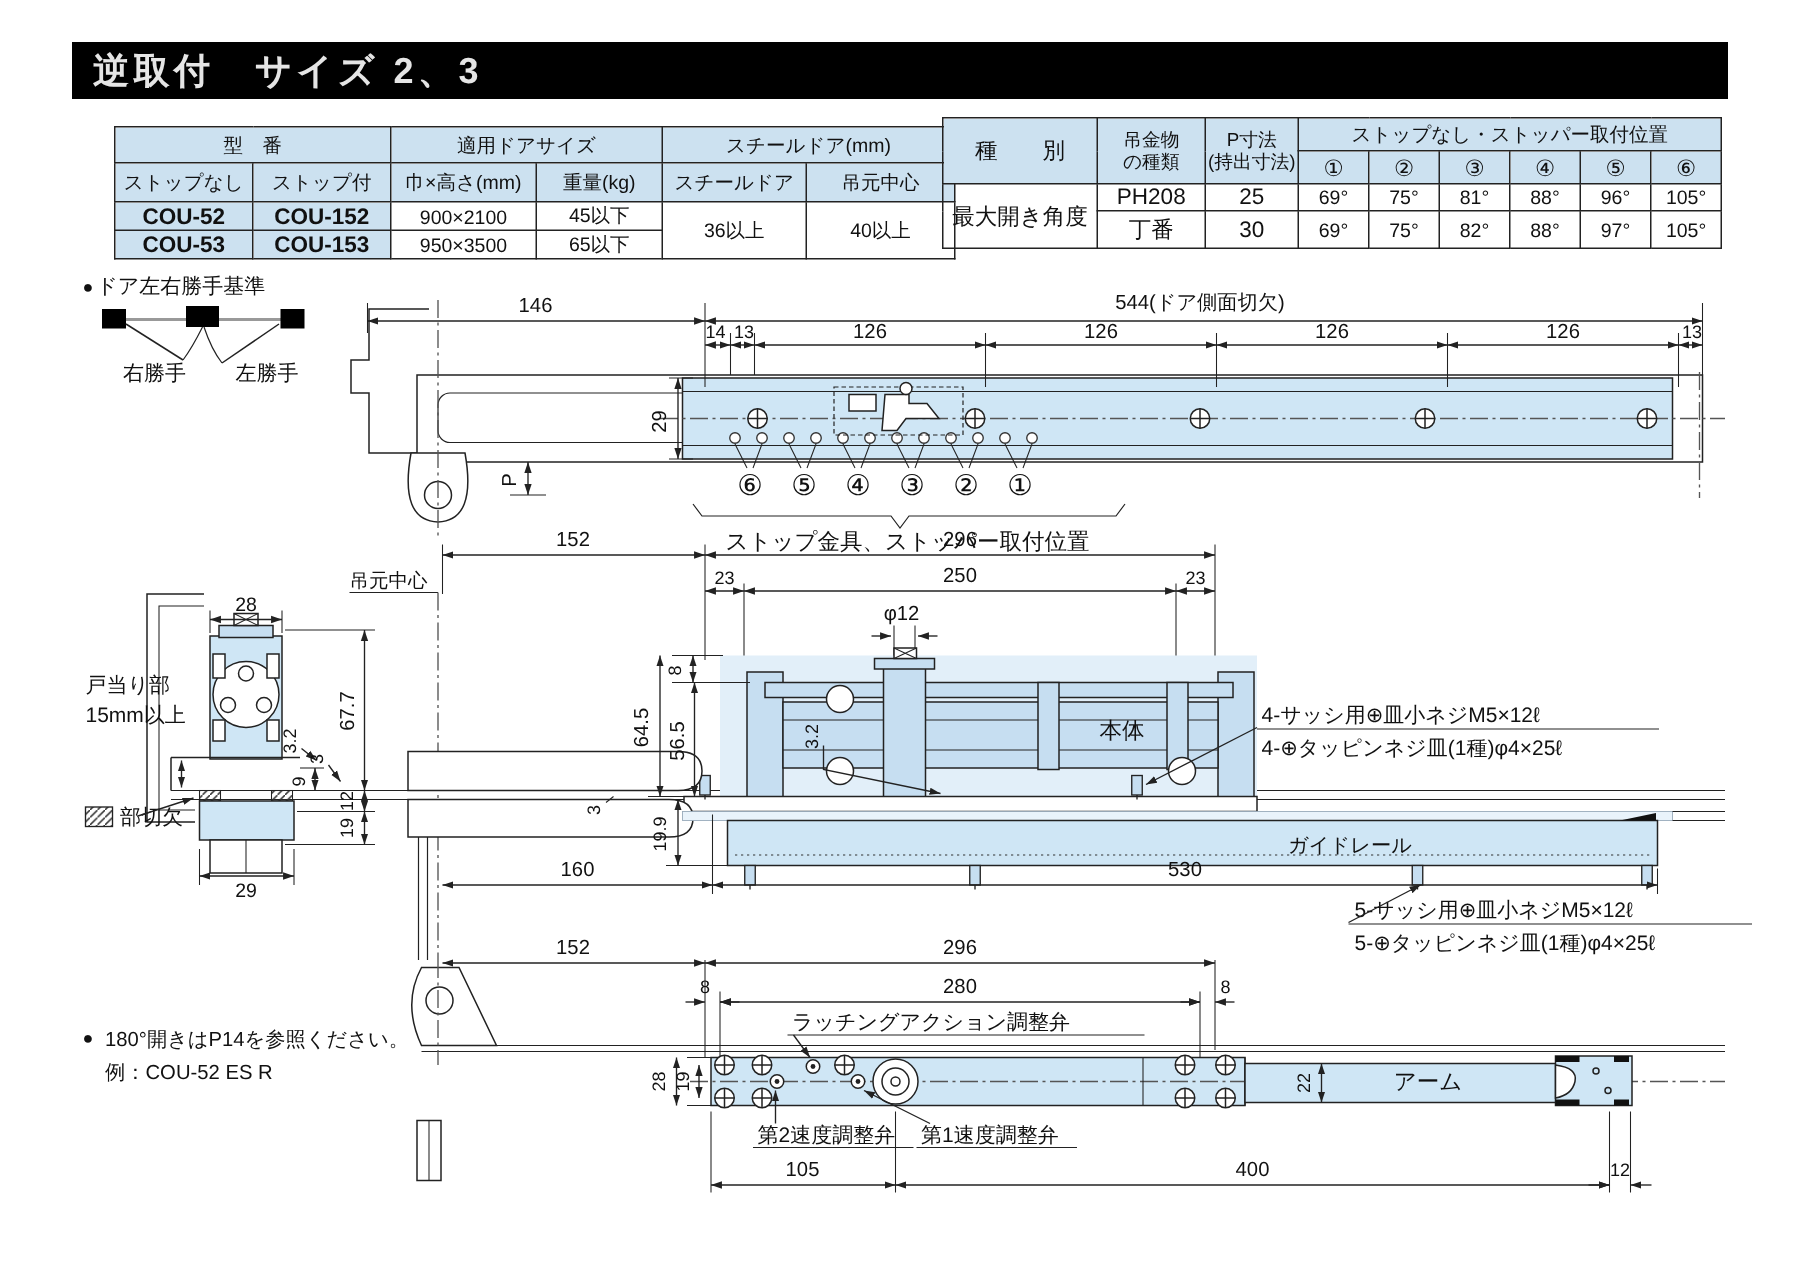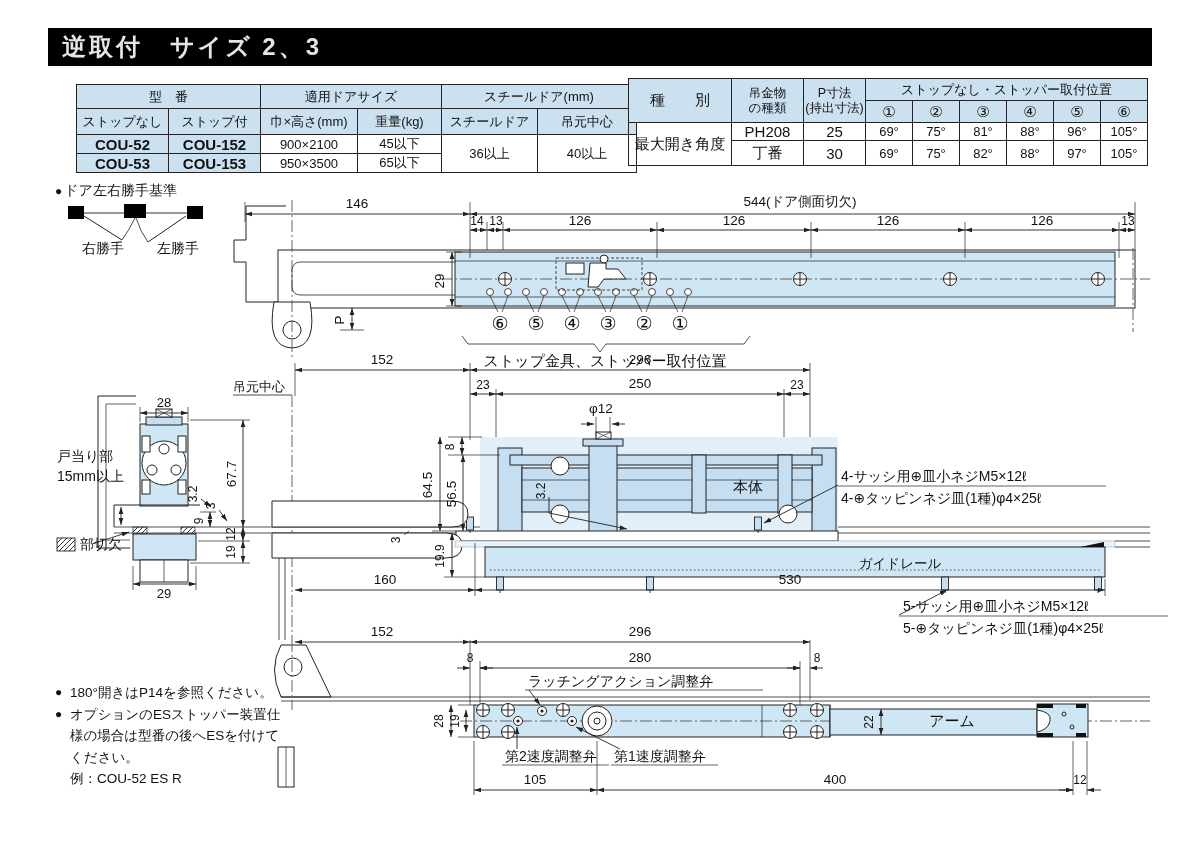--- a/index.html
+++ b/index.html
@@ -468,17 +468,16 @@
       <td>105°</td>
     </tr>
   </tbody>
     </table>
 
   <div class="heading" style="left:55px;top:182px;">ドア左右勝手基準</div>
 
 
   <div class="notes" style="left:55px;top:682px;width:232px;font-size:13.5px;line-height:21.5px;">
     <div class="note">180°開きはP14を参照ください。</div>
-    <div class="note">オプションのESストッパー装置仕様の場合は型番の後へESを付けてください。</div>
     <div class="example">例：COU-52 ES R</div>
   </div>
 
 </div>
 
 </body></html>

